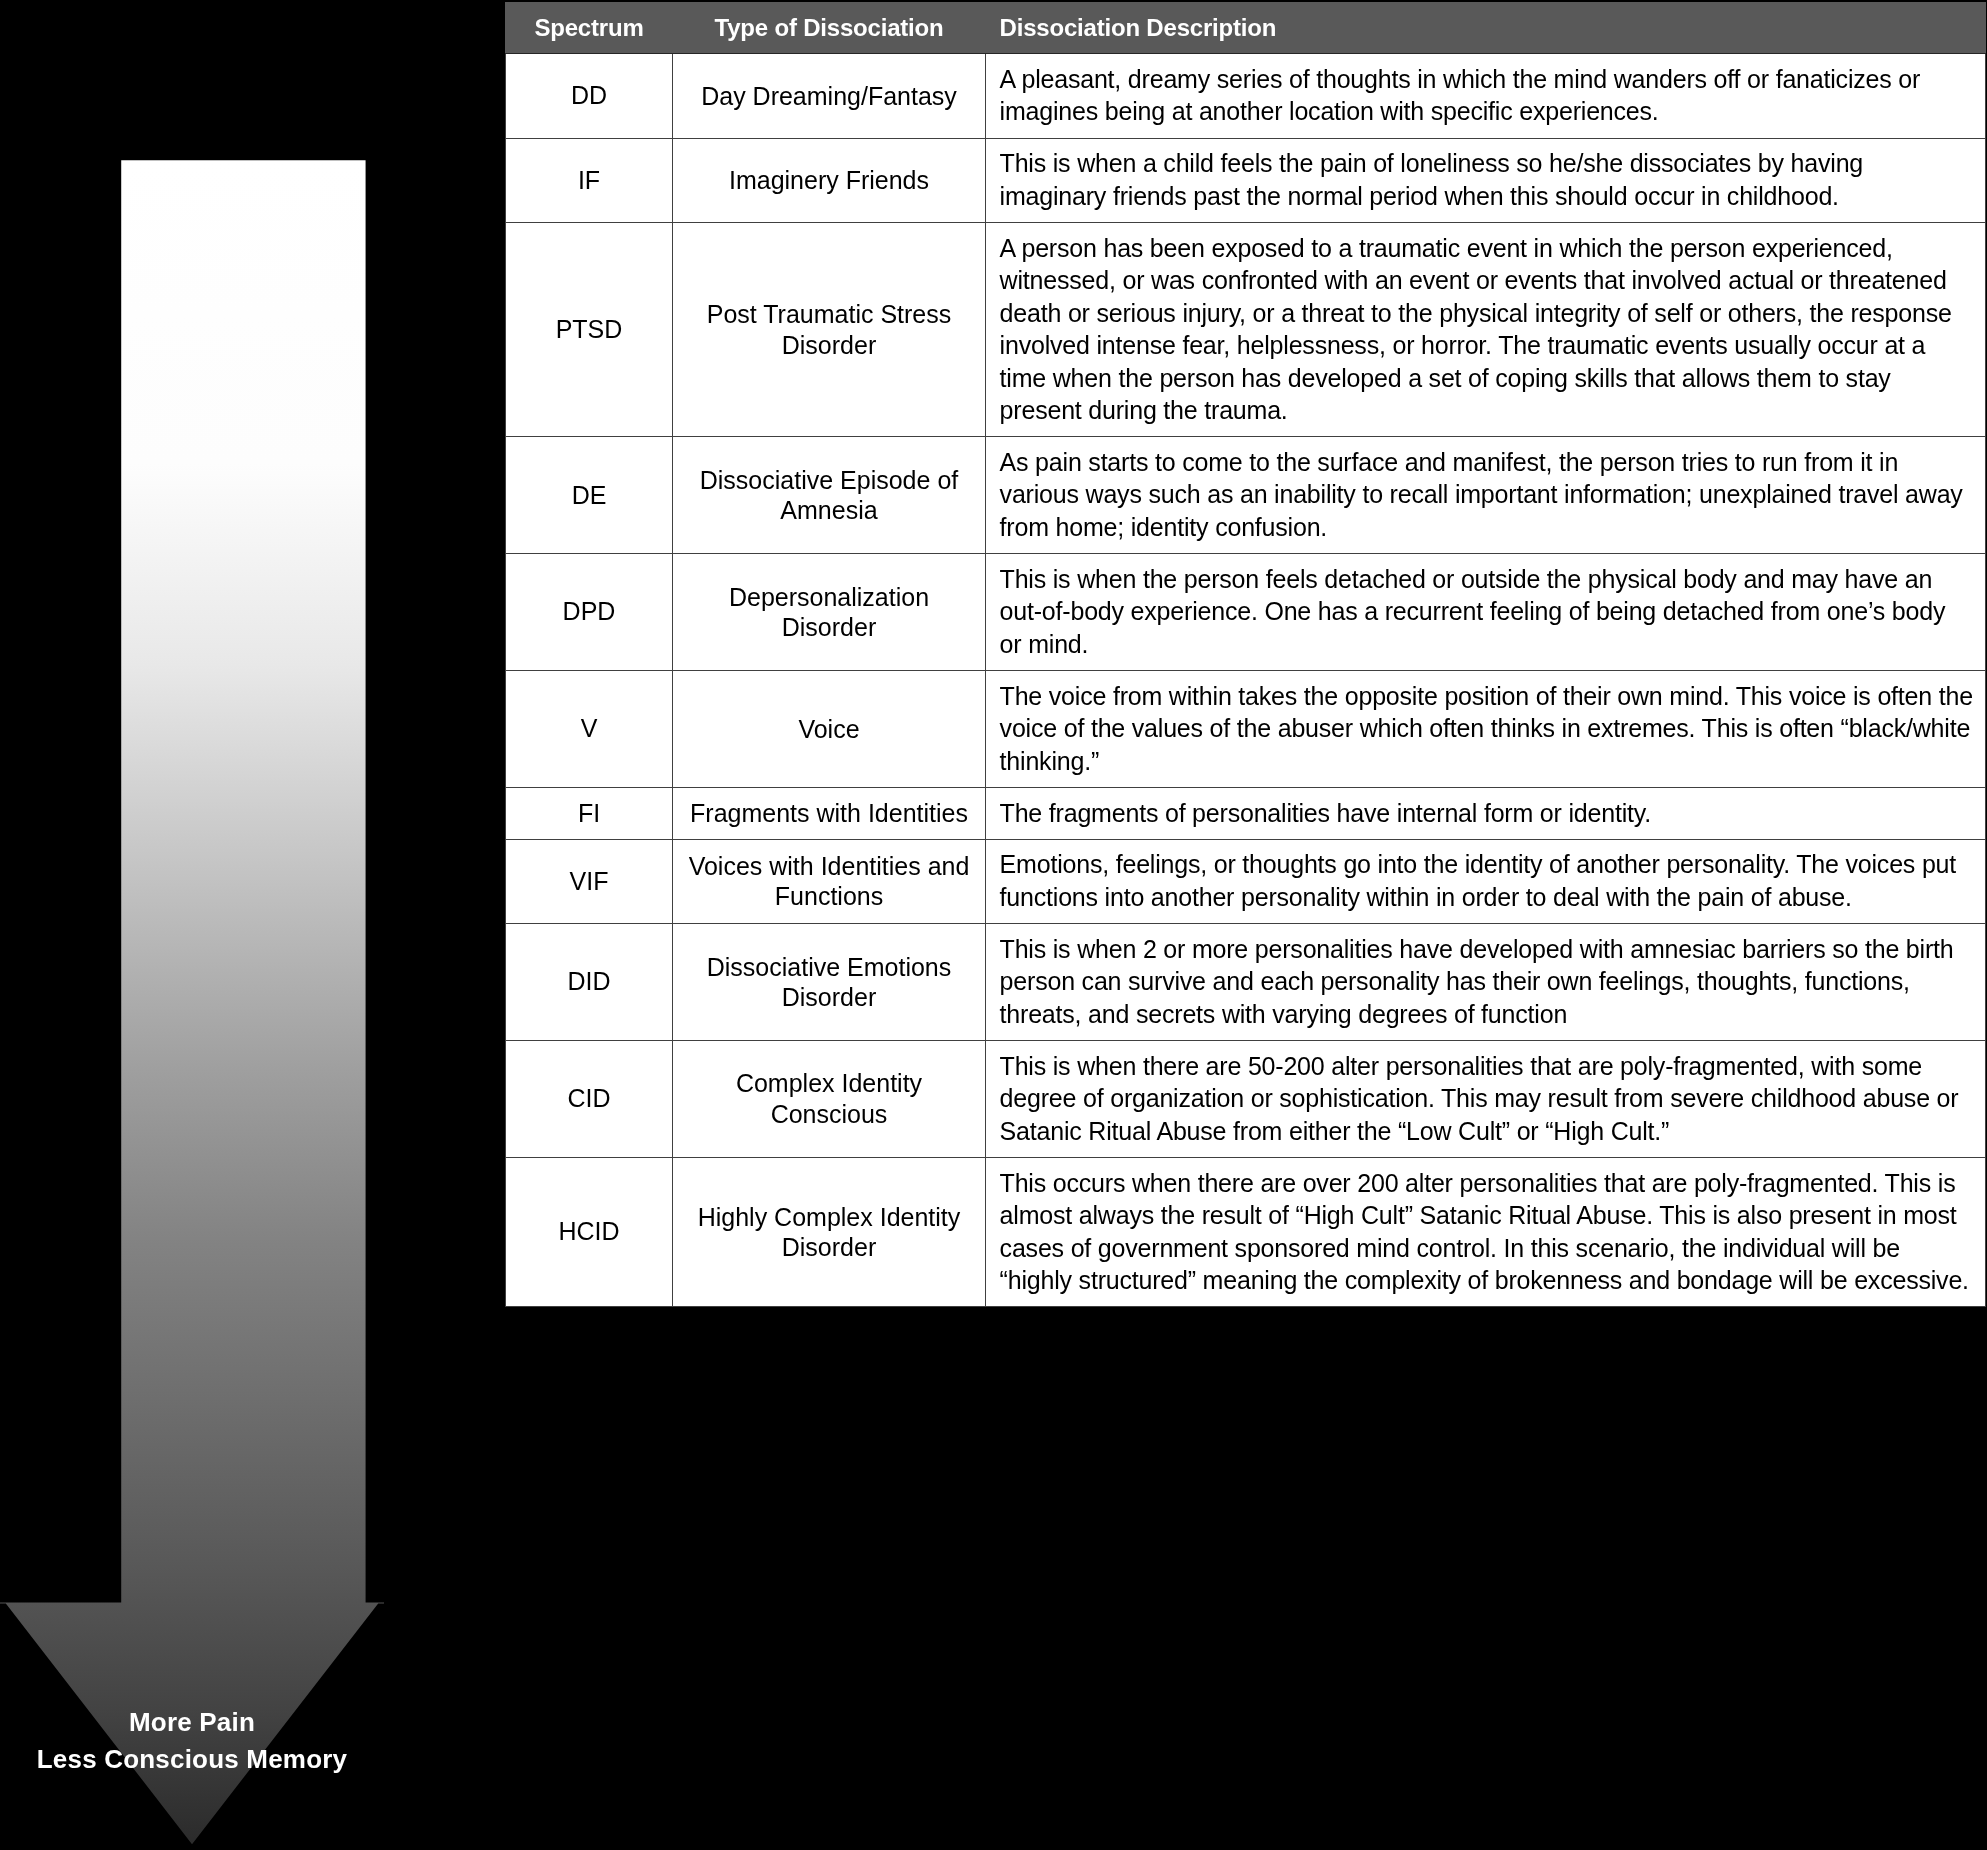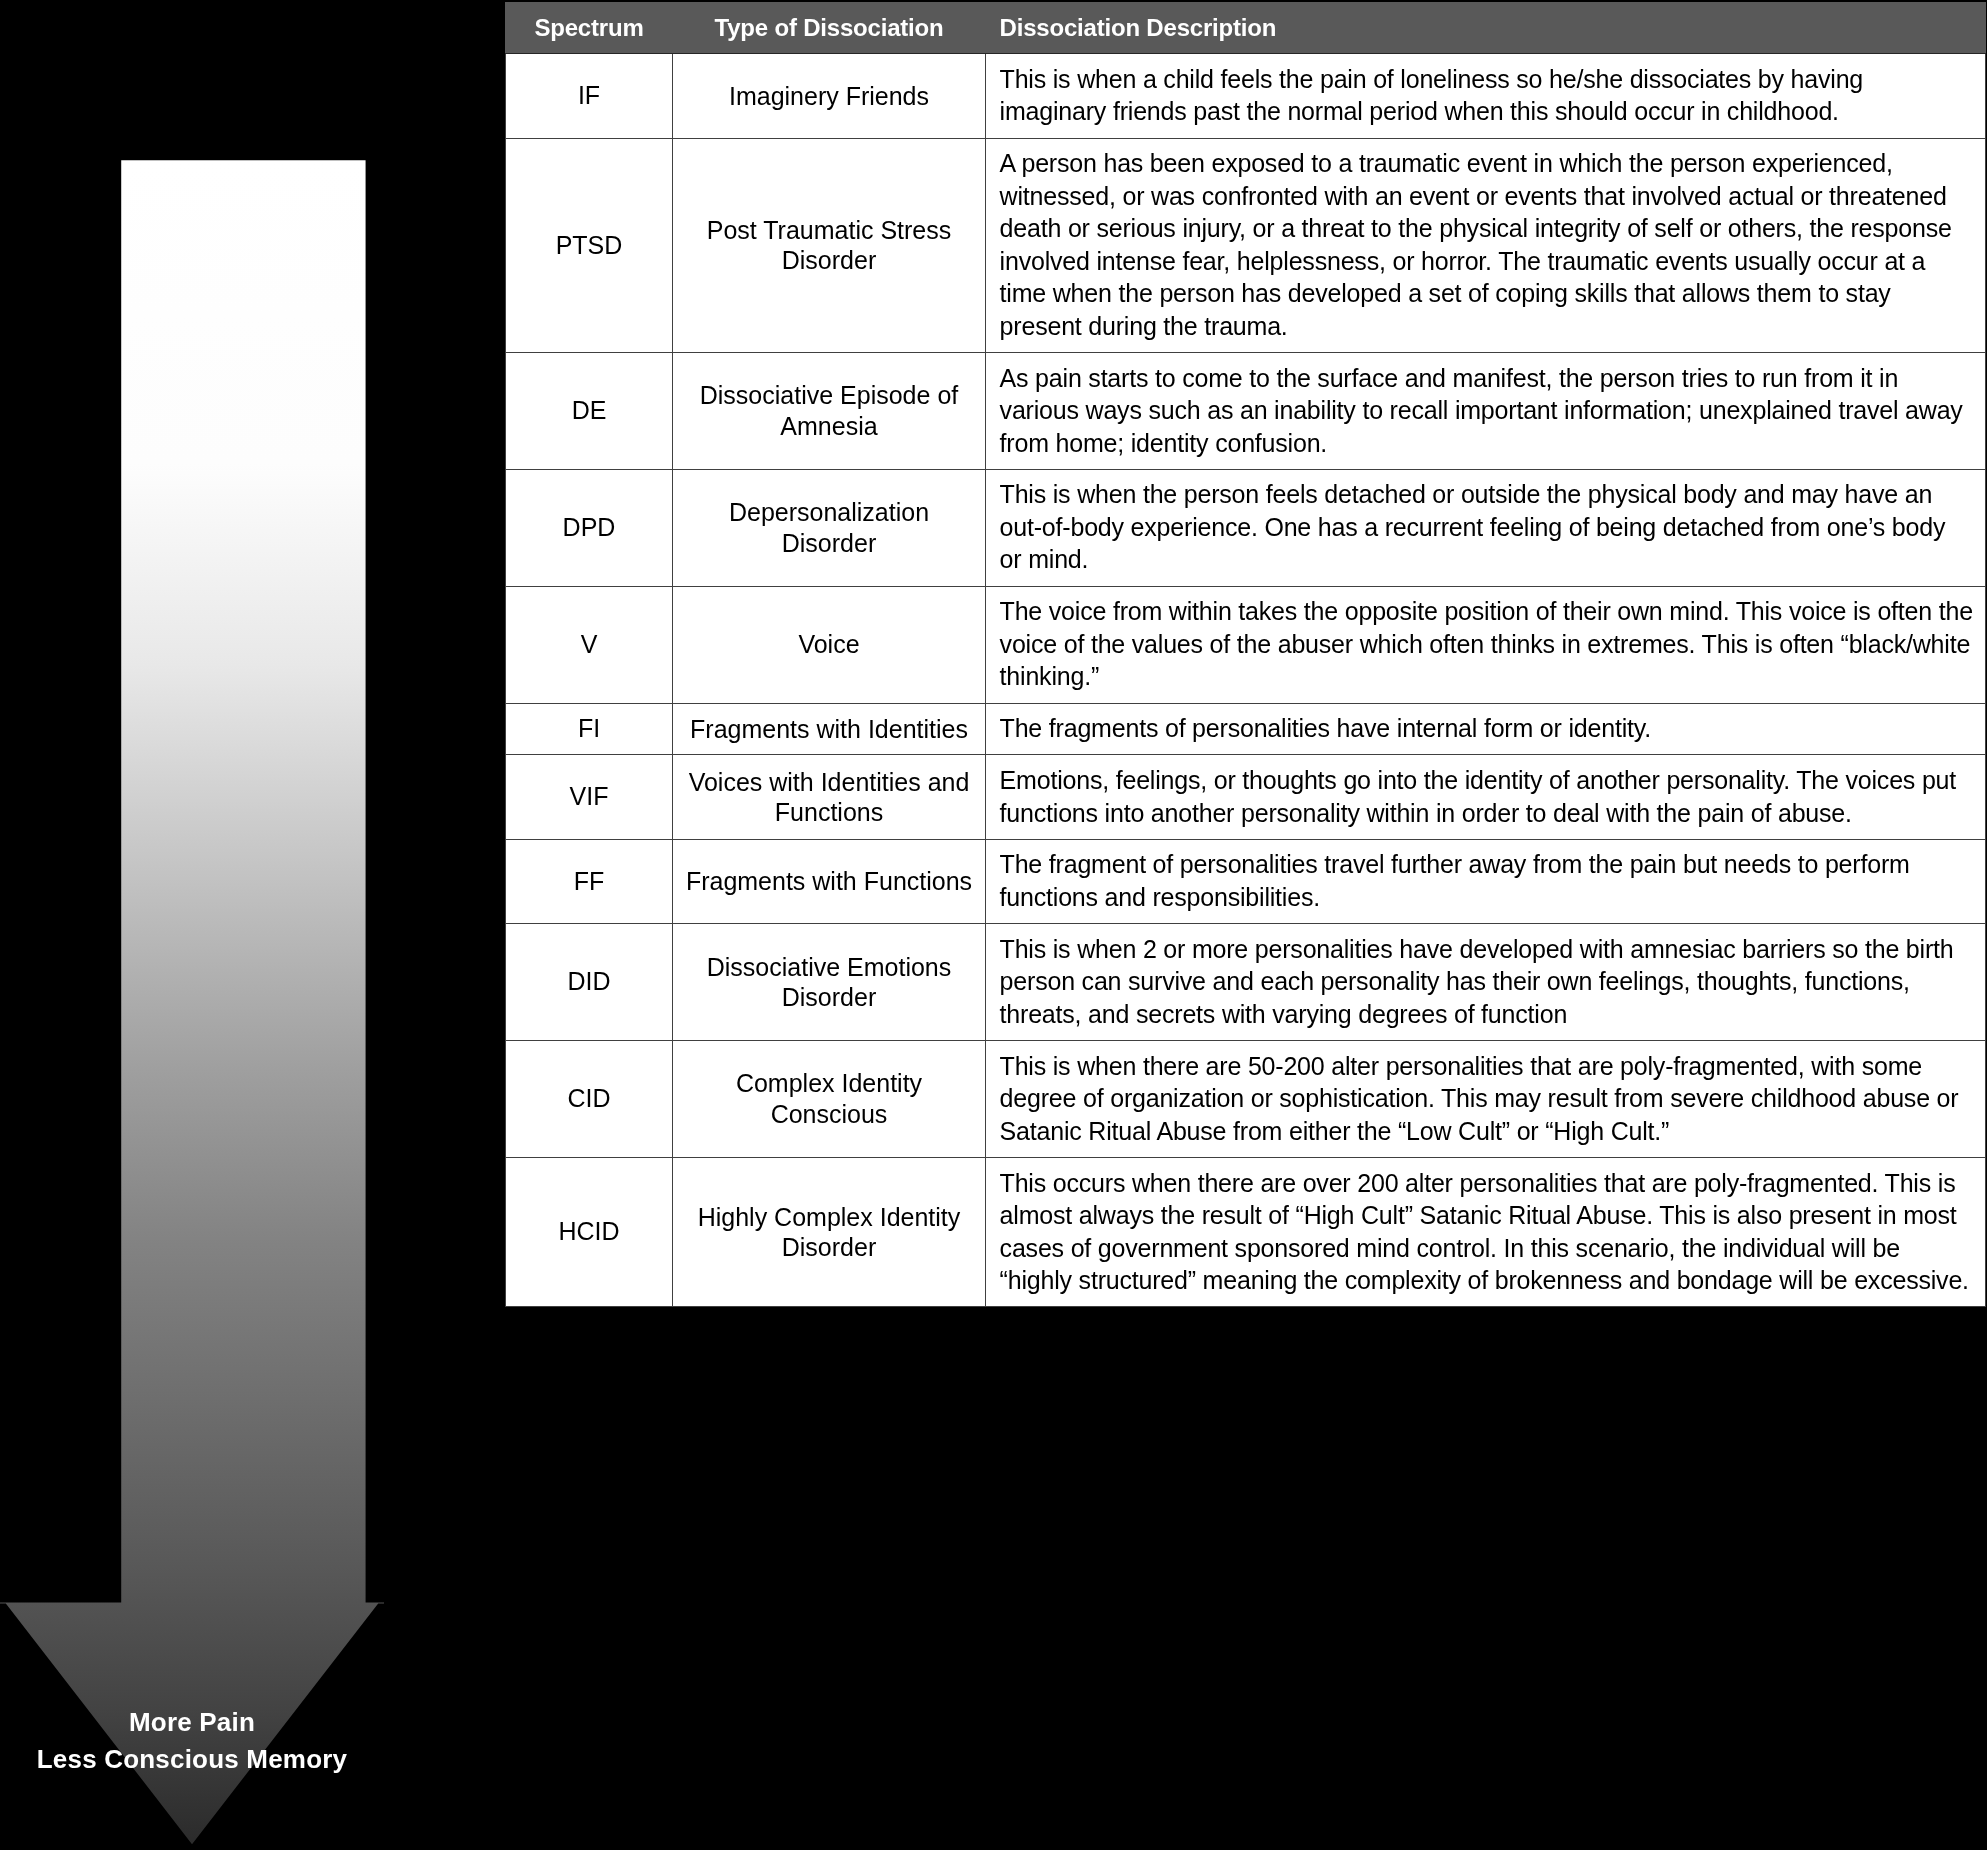--- a/index.html
+++ b/index.html
@@ -159,20 +159,25 @@
     </colgroup>
     <thead>
       <tr>
         <th class="th-spectrum">Spectrum</th>
         <th class="th-type">Type of Dissociation</th>
         <th class="th-desc">Dissociation Description</th>
       </tr>
     </thead>
     <tbody>
 
+      <tr>
+        <td class="cell-spectrum">DD</td>
+        <td class="cell-type">Day Dreaming/Fantasy</td>
+        <td class="cell-desc">A pleasant, dreamy series of thoughts in which the mind wanders off or fanaticizes or imagines being at another location with specific experiences.</td>
+      </tr>
 
       <tr>
         <td class="cell-spectrum">IF</td>
         <td class="cell-type">Imaginery Friends</td>
         <td class="cell-desc">This is when a child feels the pain of loneliness so he/she dissociates by having imaginary friends past the normal period when this should occur in childhood.</td>
       </tr>
 
       <tr>
         <td class="cell-spectrum">PTSD</td>
         <td class="cell-type">Post Traumatic Stress Disorder</td>
@@ -202,25 +207,20 @@
         <td class="cell-type">Fragments with Identities</td>
         <td class="cell-desc">The fragments of personalities have internal form or identity.</td>
       </tr>
 
       <tr>
         <td class="cell-spectrum">VIF</td>
         <td class="cell-type">Voices with Identities and Functions</td>
         <td class="cell-desc">Emotions, feelings, or thoughts go into the identity of another personality. The voices put functions into another personality within in order to deal with the pain of abuse.</td>
       </tr>
 
-      <tr>
-        <td class="cell-spectrum">FF</td>
-        <td class="cell-type">Fragments with Functions</td>
-        <td class="cell-desc">The fragment of personalities travel further away from the pain but needs to perform functions and responsibilities.</td>
-      </tr>
 
       <tr>
         <td class="cell-spectrum">DID</td>
         <td class="cell-type">Dissociative Emotions Disorder</td>
         <td class="cell-desc">This is when 2 or more personalities have developed with amnesiac barriers so the birth person can survive and each personality has their own feelings, thoughts, functions, threats, and secrets with varying degrees of function</td>
       </tr>
 
       <tr>
         <td class="cell-spectrum">CID</td>
         <td class="cell-type">Complex Identity Conscious</td>

